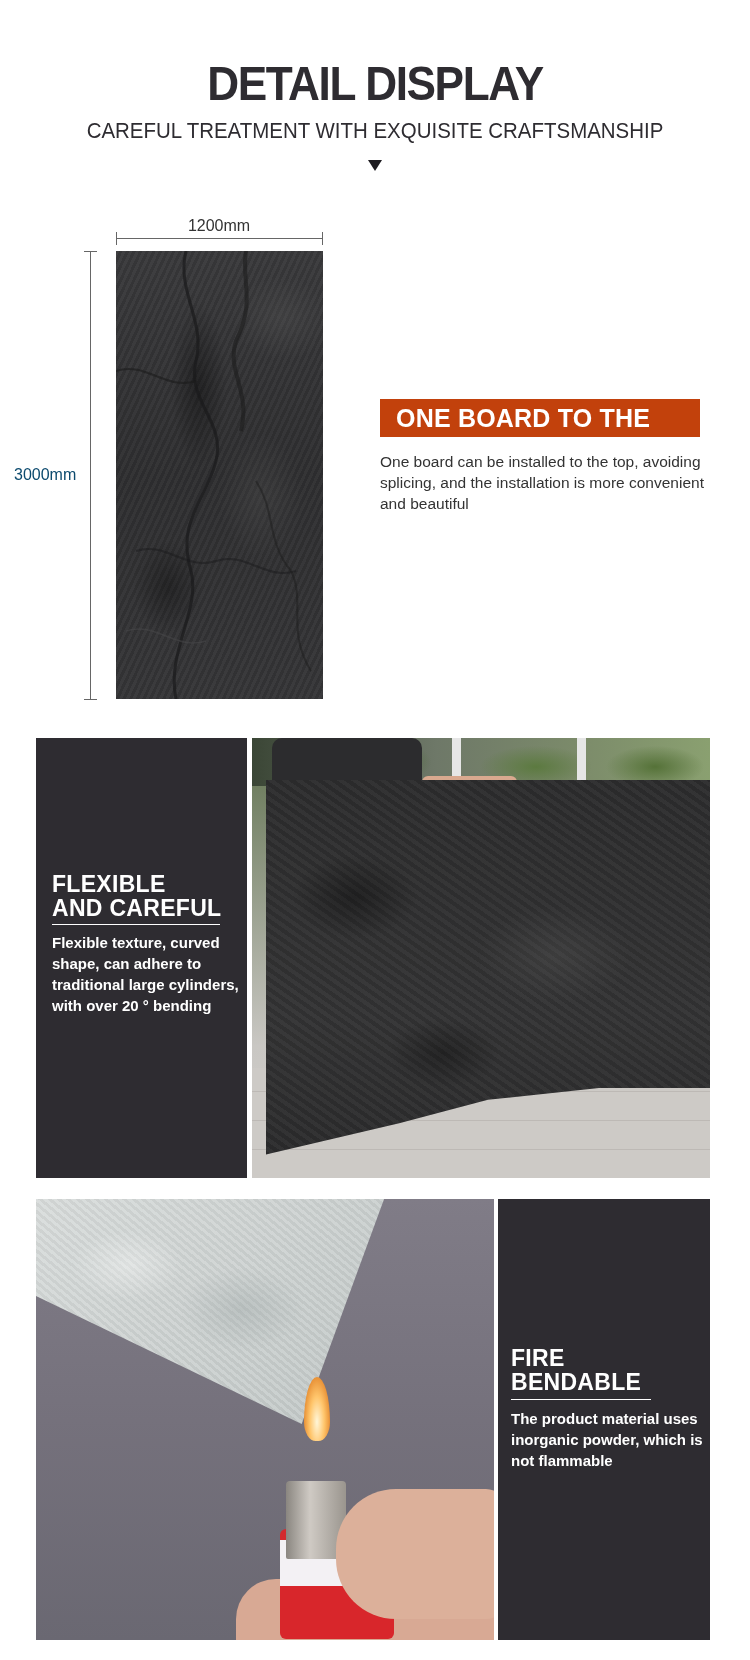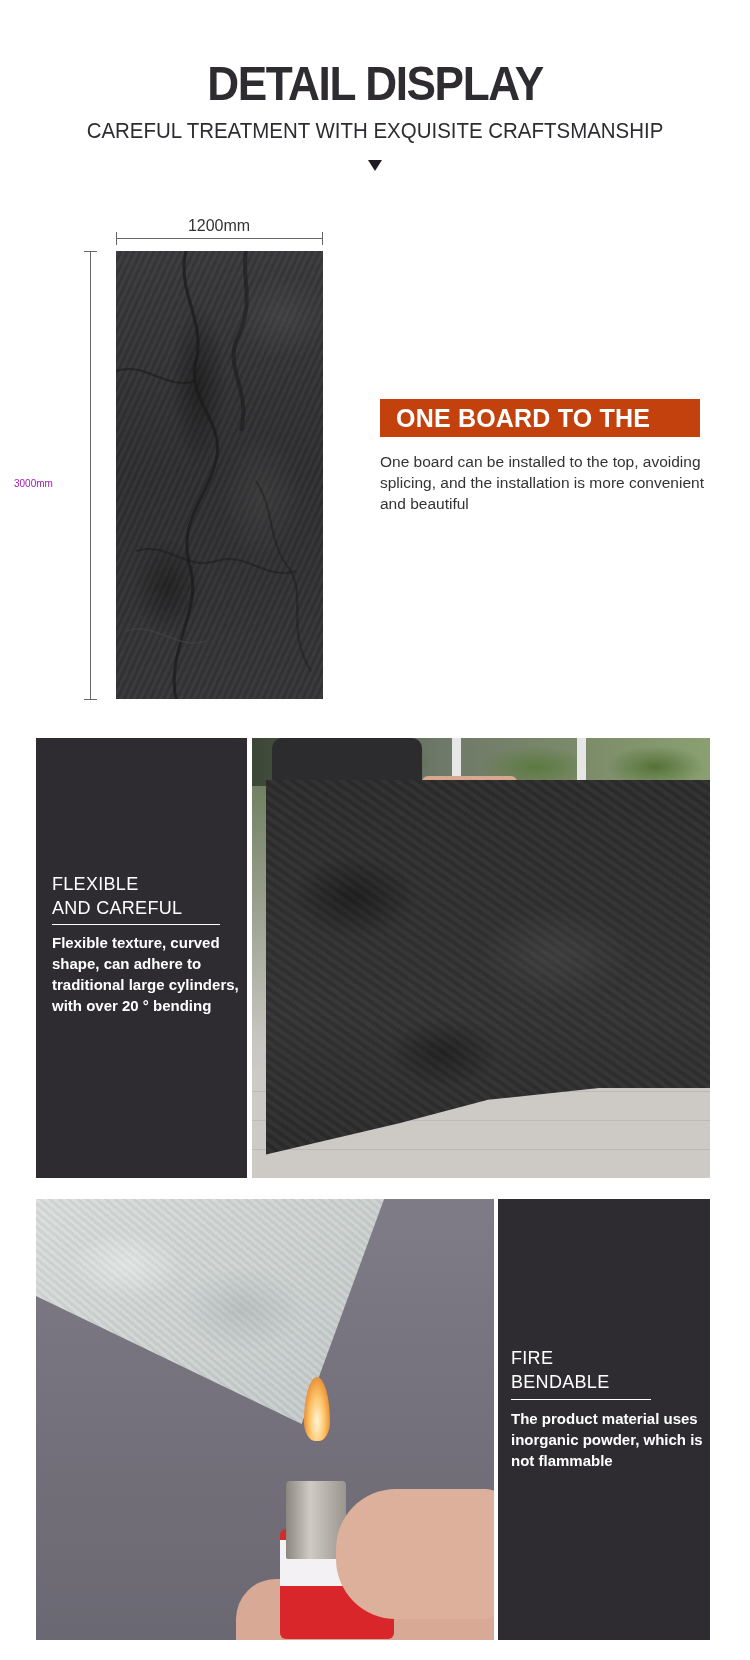--- a/index.html
+++ b/index.html
@@ -10,21 +10,21 @@
   .arrow { left: 368px; top: 160px; width: 0; height: 0; border-left: 7px solid transparent; border-right: 7px solid transparent; border-top: 11px solid #1d1b20; }
 
   .dim-h-label { left: 116px; width: 206px; top: 217px; text-align: center; font-size: 16px; color: #333; }
   .dim-h-line { left: 116px; width: 207px; top: 238px; height: 1px; background: #666; }
   .dim-h-cap-l { left: 116px; top: 232px; width: 1px; height: 13px; background: #666; }
   .dim-h-cap-r { left: 322px; top: 232px; width: 1px; height: 13px; background: #666; }
 
   .dim-v-line { left: 90px; top: 251px; width: 1px; height: 448px; background: #666; }
   .dim-v-cap-t { left: 84px; top: 251px; width: 13px; height: 1px; background: #666; }
   .dim-v-cap-b { left: 84px; top: 699px; width: 13px; height: 1px; background: #666; }
-  .dim-v-label { left: 14px; top: 478px; font-size: 10px; color: #a21caf; }
+  .dim-v-label { left: 14px; top: 466px; font-size: 16px; color: #0c4a6e; }
 
   .stone-tall { left: 116px; top: 251px; width: 207px; height: 448px;
     background:
       radial-gradient(ellipse 40px 120px at 40% 30%, rgba(0,0,0,0.35), transparent 70%),
       radial-gradient(ellipse 60px 90px at 70% 55%, rgba(80,80,80,0.35), transparent 70%),
       radial-gradient(ellipse 50px 70px at 25% 75%, rgba(0,0,0,0.3), transparent 70%),
       radial-gradient(ellipse 70px 60px at 80% 15%, rgba(90,90,90,0.3), transparent 70%),
       repeating-linear-gradient(115deg, rgba(255,255,255,0.03) 0 3px, rgba(0,0,0,0.05) 3px 6px),
       linear-gradient(180deg, #39393b, #2e2e30 50%, #353537);
   }
@@ -51,21 +51,21 @@
     background: repeating-linear-gradient(0deg, #cdcac6 0 28px, #bdb9b5 28px 29px), #cfcbc7; }
   .p2-sheet { position: absolute; left: 14px; top: 42px; width: 444px; height: 390px;
     clip-path: polygon(0 0, 100% 0, 100% 79%, 75% 79%, 50% 82%, 30% 88%, 0 96%);
     background:
       radial-gradient(ellipse 90px 60px at 20% 30%, rgba(0,0,0,0.35), transparent 70%),
       radial-gradient(ellipse 110px 70px at 65% 45%, rgba(90,90,90,0.3), transparent 70%),
       radial-gradient(ellipse 80px 50px at 40% 70%, rgba(0,0,0,0.3), transparent 70%),
       repeating-linear-gradient(35deg, rgba(255,255,255,0.03) 0 4px, rgba(0,0,0,0.05) 4px 8px),
       linear-gradient(180deg, #2c2c2d, #333334 60%, #2a2a2b); }
 
-  .panel-title { position: absolute; font-size: 18px; font-weight: normal; line-height: 24px; letter-spacing: 0.3px; }
+  .panel-title { position: absolute; font-size: 23px; font-weight: bold; line-height: 24px; letter-spacing: 0.3px; }
   .panel-rule { position: absolute; height: 1px; background: #ffffff; }
   .panel-body { position: absolute; font-size: 15px; line-height: 21px; color: #fff; font-weight: bold; }
 
   .p3-img { left: 36px; top: 1199px; width: 458px; height: 441px; overflow: hidden;
     background: linear-gradient(180deg, #807c87 0%, #75717c 50%, #6a6872 100%); }
   .p3-sheet { position: absolute; left: 0; top: 0; width: 458px; height: 441px;
     clip-path: polygon(0 0, 76% 0, 58% 51%, 0 22%);
     background:
       radial-gradient(ellipse 80px 50px at 20% 15%, rgba(255,255,255,0.35), transparent 70%),
       radial-gradient(ellipse 90px 60px at 45% 25%, rgba(150,160,160,0.35), transparent 70%),

